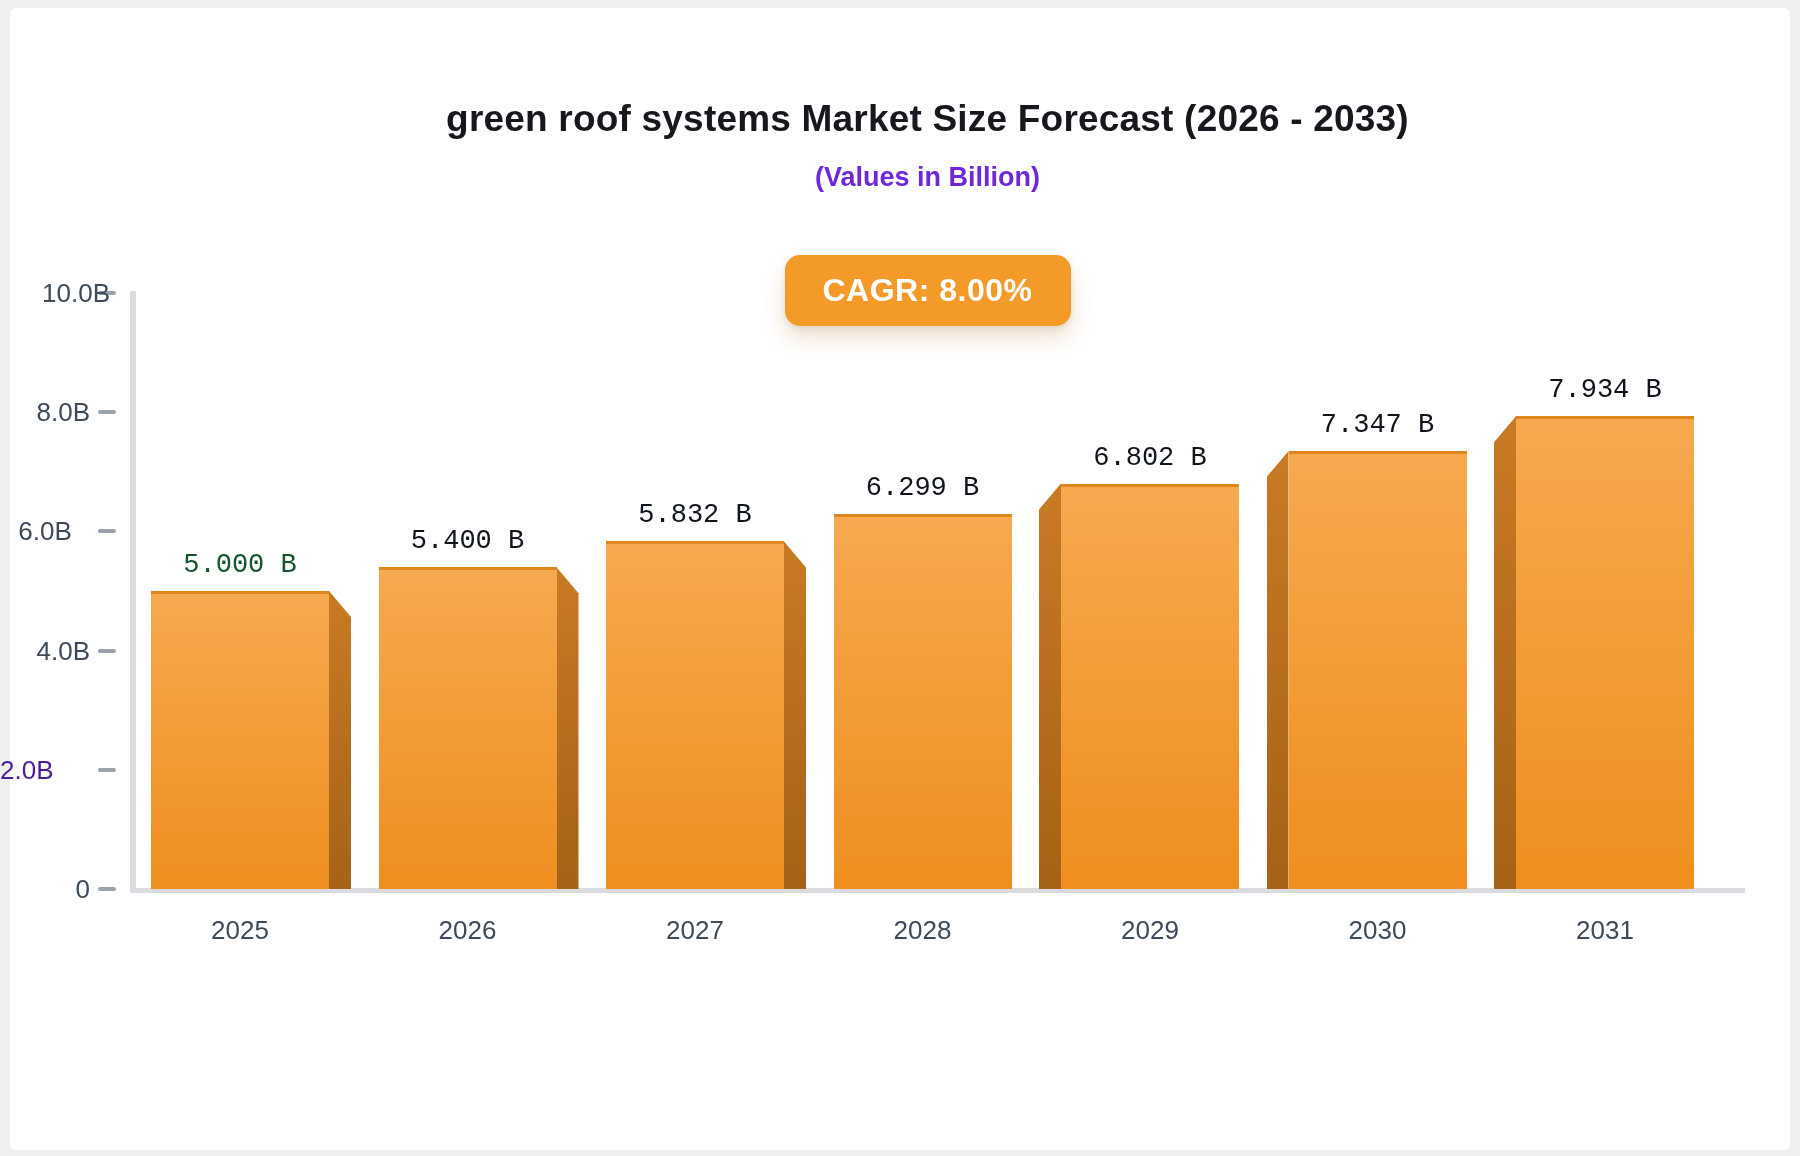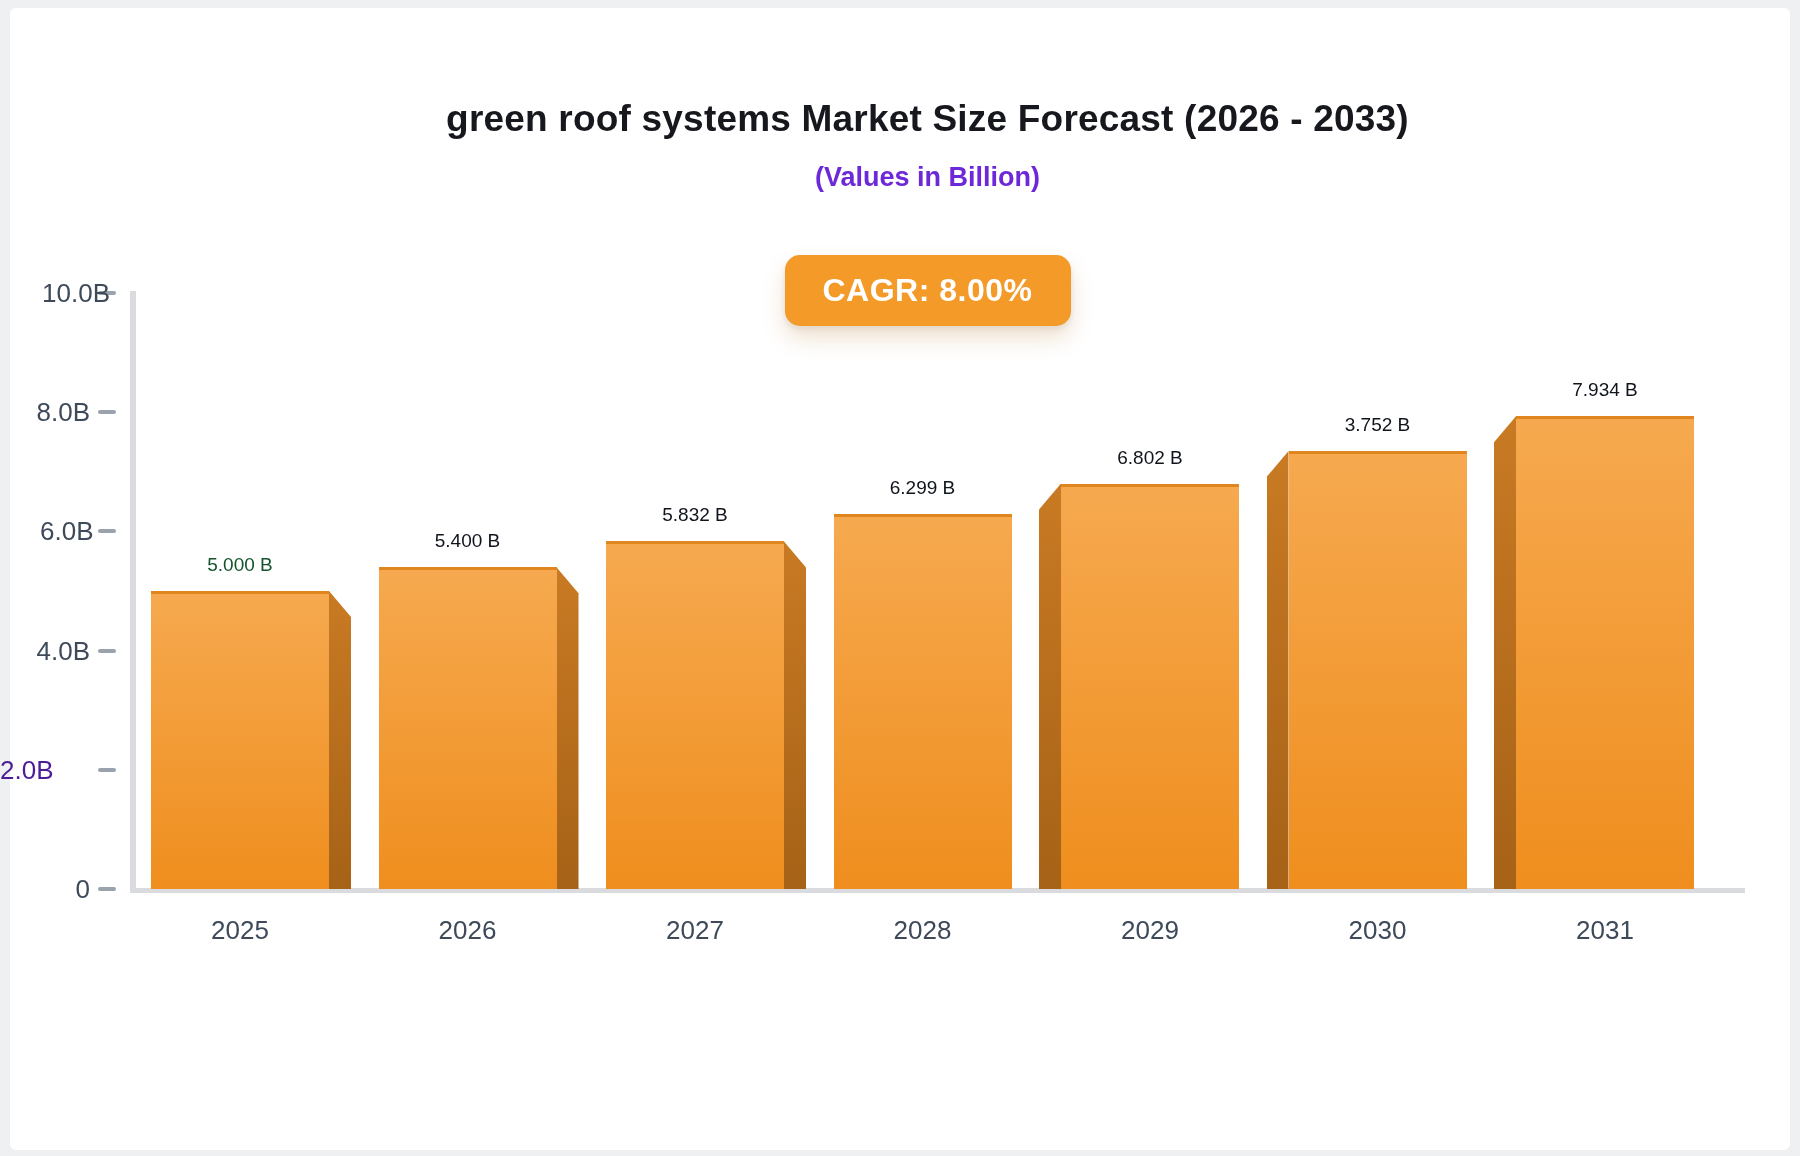--- a/index.html
+++ b/index.html
@@ -7,21 +7,21 @@
   .card-bg{position:absolute;inset:8px 10px 6px 10px;background:#ffffff;border-radius:6px;}
   .header{position:absolute;left:55px;top:96px;width:1745px;text-align:center;z-index:2;}
   .chart-title{font-size:37px;font-weight:700;color:#16181d;line-height:1.25;margin:0;letter-spacing:.2px;}
   .chart-subtitle{margin-top:20px;font-size:27px;font-weight:600;color:#6d28d9;}
   .cagr-badge{display:inline-block;margin-top:44px;padding:17px 38px;border-radius:15px;
     font-size:32px;font-weight:700;color:#ffffff;letter-spacing:.5px;
     box-shadow:0 12px 22px rgba(180,120,40,.22),0 3px 6px rgba(0,0,0,.08);}
   #plot{position:absolute;inset:0;z-index:1;}
   #plot > div{position:absolute;}
   .axlab{font-size:26px;font-weight:500;color:#3e4a59;line-height:32px;}
-  .vallab{font-size:19px;font-weight:500;color:#10141c;line-height:32px;}
+  .vallab{font-size:27px;font-weight:500;color:#10141c;line-height:32px;font-family:Liberation Mono, monospace;}
   .logo{position:absolute;left:1504px;top:1040px;height:58px;display:flex;align-items:center;z-index:2;}
   .logo-pie{width:50px;height:50px;border-radius:50%;display:inline-block;}
   .logo-text{font-family:"Liberation Serif",serif;font-weight:700;font-size:64px;line-height:58px;
     letter-spacing:-3px;margin-left:4px;}
 </style>
 </head>
 <body>
 
 <div class="stage">
   <div class="card-bg"></div>
@@ -36,21 +36,21 @@
   <div id="plot">
       <div style="left: 130px; top: 291px; width: 6px; height: 602px; background: rgb(217, 219, 222);"></div>
       <div style="left: 130px; top: 888px; width: 1615px; height: 5px; background: rgb(217, 219, 222);"></div>
       <div style="left: 98px; top: 887px; width: 18px; height: 4px; border-radius: 2px; background: rgb(154, 163, 173);"></div>
       <div class="axlab" style="left: 0px; top: 873px; width: 90px; text-align: right; color: rgb(62, 74, 89);">0</div>
       <div style="left: 98px; top: 767.8px; width: 18px; height: 4px; border-radius: 2px; background: rgb(154, 163, 173);"></div>
       <div class="axlab" style="left: 0px; top: 753.8px; width: 90px; text-align: left; color: #4c1d95;">2.0B</div>
       <div style="left: 98px; top: 648.6px; width: 18px; height: 4px; border-radius: 2px; background: rgb(154, 163, 173);"></div>
       <div class="axlab" style="left: 0px; top: 634.6px; width: 90px; text-align: right; color: rgb(62, 74, 89);">4.0B</div>
       <div style="left: 98px; top: 529.4px; width: 18px; height: 4px; border-radius: 2px; background: rgb(154, 163, 173);"></div>
-      <div class="axlab" style="left: 0px; top: 515.4px; width: 90px; text-align: left; color: rgb(62, 74, 89); margin-left: 40px;">6.0B</div>
+      <div class="axlab" style="left: 0px; top: 515.4px; width: 90px; text-align: center; color: rgb(62, 74, 89);">6.0B</div>
       <div style="left: 98px; top: 410.2px; width: 18px; height: 4px; border-radius: 2px; background: rgb(154, 163, 173);"></div>
       <div class="axlab" style="left: 0px; top: 396.2px; width: 90px; text-align: right; color: rgb(62, 74, 89);">8.0B</div>
       <div style="left: 98px; top: 291px; width: 18px; height: 4px; border-radius: 2px; background: rgb(154, 163, 173);"></div>
       <div class="axlab" style="left: 0px; top: 277px; width: 90px; text-align: right; color: rgb(62, 74, 89); padding-left: 20px;">10.0B</div>
       <div style="left: 151px; top: 591px; width: 178px; height: 298px; background: linear-gradient(rgb(246, 169, 79) 0%, rgb(239, 142, 30) 100%); border-top: 3px solid rgba(205, 125, 30, 0.45); box-sizing: border-box;"></div>
       <div style="left: 329px; top: 591px; width: 22px; height: 298px; clip-path: polygon(0px 0px, 100% 26px, 100% 100%, 0px 100%); background: linear-gradient(rgb(201, 122, 35), rgb(166, 98, 23));"></div>
       <div class="vallab" style="left: 130px; top: 549px; width: 220px; text-align: center; color: #14532d;">5.000 B</div>
       <div class="axlab" style="left: 130px; top: 914px; width: 220px; text-align: center; color: rgb(62, 74, 89);">2025</div>
       <div style="left: 378.5px; top: 567.16px; width: 178px; height: 321.84px; background: linear-gradient(rgb(246, 169, 79) 0%, rgb(239, 142, 30) 100%); border-top: 3px solid rgba(205, 125, 30, 0.45); box-sizing: border-box;"></div>
       <div style="left: 556.5px; top: 567.16px; width: 22px; height: 321.84px; clip-path: polygon(0px 0px, 100% 26px, 100% 100%, 0px 100%); background: linear-gradient(rgb(201, 122, 35), rgb(166, 98, 23));"></div>
@@ -62,21 +62,21 @@
       <div class="axlab" style="left: 585px; top: 914px; width: 220px; text-align: center; color: rgb(62, 74, 89);">2027</div>
       <div style="left: 833.5px; top: 513.58px; width: 178px; height: 375.42px; background: linear-gradient(rgb(246, 169, 79) 0%, rgb(239, 142, 30) 100%); border-top: 3px solid rgba(205, 125, 30, 0.45); box-sizing: border-box;"></div>
       <div class="vallab" style="left: 812.5px; top: 471.58px; width: 220px; text-align: center; color: rgb(16, 20, 28);">6.299 B</div>
       <div class="axlab" style="left: 812.5px; top: 914px; width: 220px; text-align: center; color: rgb(62, 74, 89);">2028</div>
       <div style="left: 1061px; top: 483.601px; width: 178px; height: 405.399px; background: linear-gradient(rgb(246, 169, 79) 0%, rgb(239, 142, 30) 100%); border-top: 3px solid rgba(205, 125, 30, 0.45); box-sizing: border-box;"></div>
       <div style="left: 1039px; top: 483.601px; width: 22px; height: 405.399px; clip-path: polygon(0px 26px, 100% 0px, 100% 100%, 0px 100%); background: linear-gradient(rgb(201, 122, 35), rgb(166, 98, 23));"></div>
       <div class="vallab" style="left: 1040px; top: 441.601px; width: 220px; text-align: center; color: rgb(16, 20, 28);">6.802 B</div>
       <div class="axlab" style="left: 1040px; top: 914px; width: 220px; text-align: center; color: rgb(62, 74, 89);">2029</div>
       <div style="left: 1288.5px; top: 451.119px; width: 178px; height: 437.881px; background: linear-gradient(rgb(246, 169, 79) 0%, rgb(239, 142, 30) 100%); border-top: 3px solid rgba(205, 125, 30, 0.45); box-sizing: border-box;"></div>
       <div style="left: 1266.5px; top: 451.119px; width: 22px; height: 437.881px; clip-path: polygon(0px 26px, 100% 0px, 100% 100%, 0px 100%); background: linear-gradient(rgb(201, 122, 35), rgb(166, 98, 23));"></div>
-      <div class="vallab" style="left: 1267.5px; top: 409.119px; width: 220px; text-align: center; color: rgb(16, 20, 28);">3.752 B</div>
+      <div class="vallab" style="left: 1267.5px; top: 409.119px; width: 220px; text-align: center; color: rgb(16, 20, 28);">7.347 B</div>
       <div class="axlab" style="left: 1267.5px; top: 914px; width: 220px; text-align: center; color: rgb(62, 74, 89);">2030</div>
       <div style="left: 1516px; top: 416.134px; width: 178px; height: 472.866px; background: linear-gradient(rgb(246, 169, 79) 0%, rgb(239, 142, 30) 100%); border-top: 3px solid rgba(205, 125, 30, 0.45); box-sizing: border-box;"></div>
       <div style="left: 1494px; top: 416.134px; width: 22px; height: 472.866px; clip-path: polygon(0px 26px, 100% 0px, 100% 100%, 0px 100%); background: linear-gradient(rgb(201, 122, 35), rgb(166, 98, 23));"></div>
       <div class="vallab" style="left: 1495px; top: 374.134px; width: 220px; text-align: center; color: rgb(16, 20, 28);">7.934 B</div>
       <div class="axlab" style="left: 1495px; top: 914px; width: 220px; text-align: center; color: rgb(62, 74, 89);">2031</div>
     </div>
 
 </div>
 
 </body></html>

